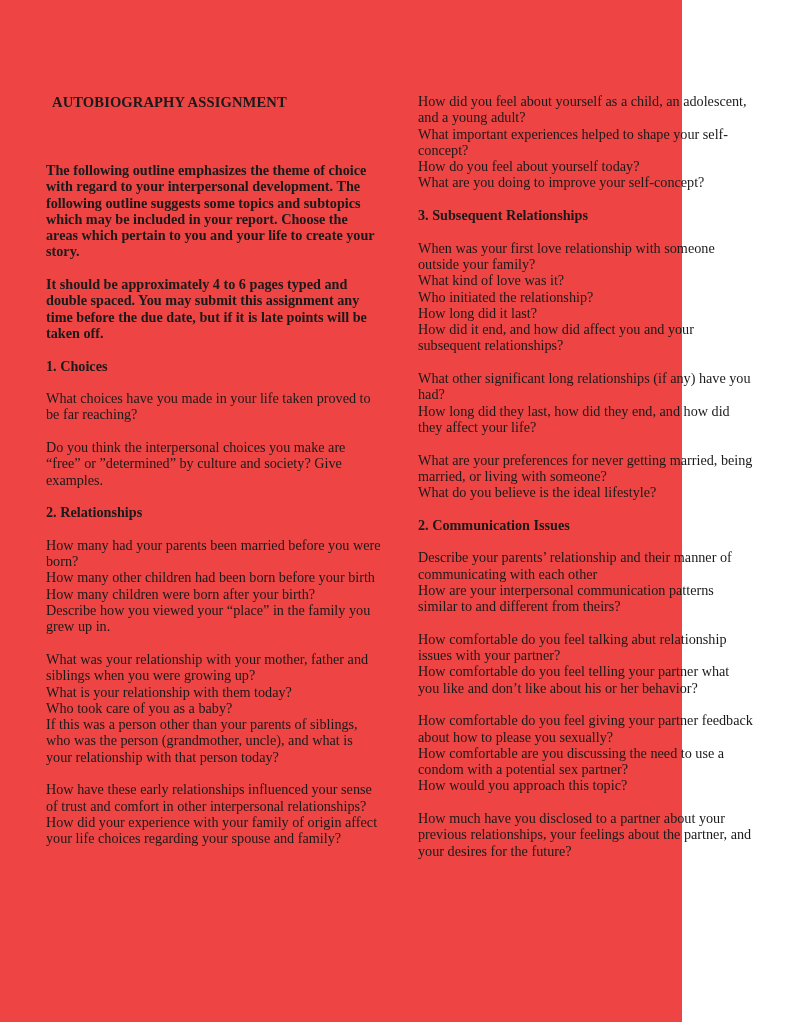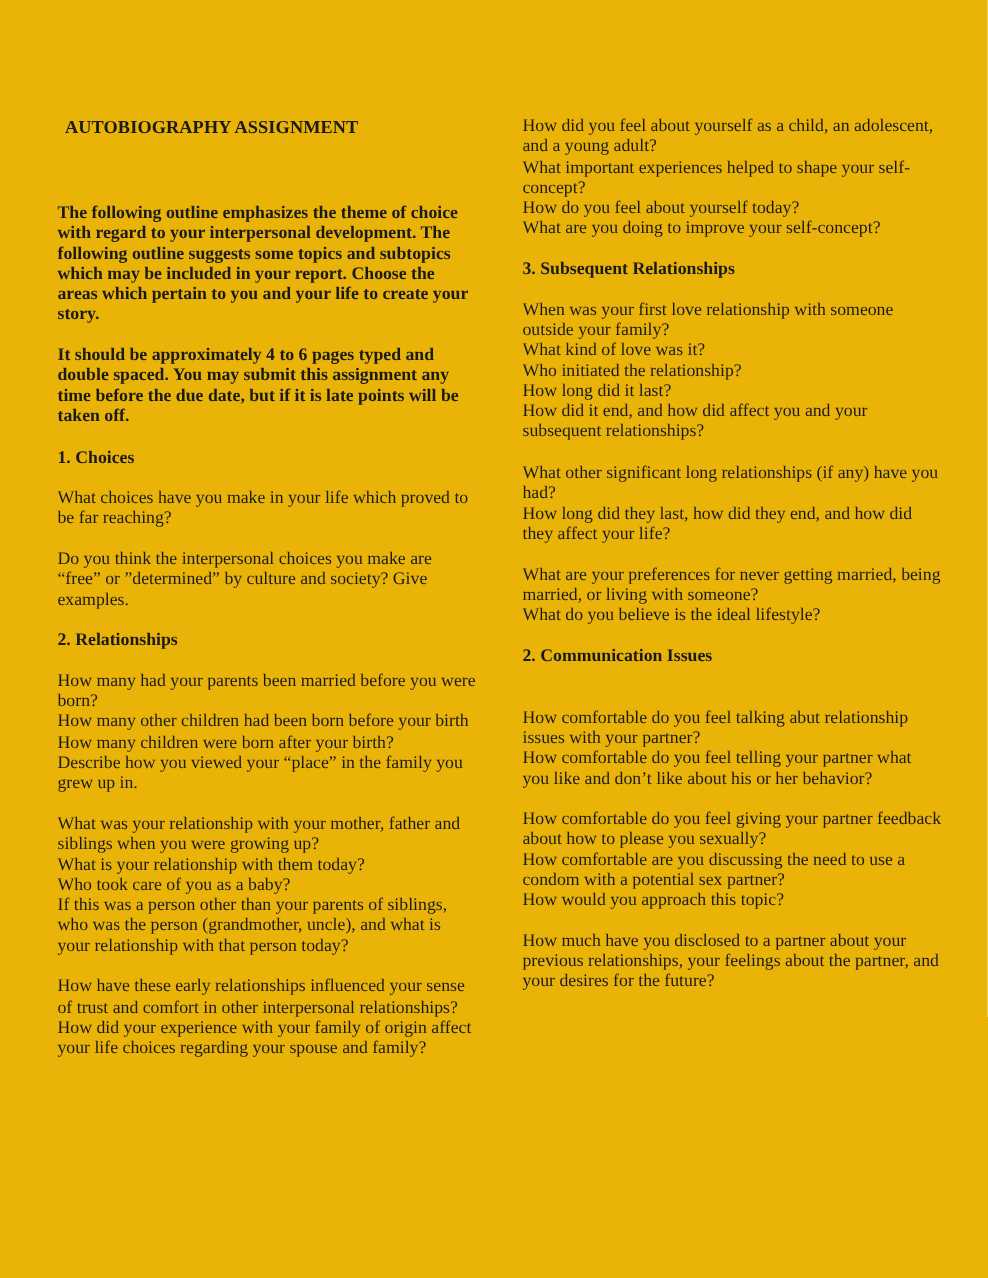--- a/index.html
+++ b/index.html
@@ -11,23 +11,23 @@
       width: 790px;
       height: 1022px;
       position: relative;
       overflow: hidden;
       font-family: "Liberation Serif", serif;
       color: #1a1a1a;
     }
     .page {
       position: absolute;
       left: 0; top: 0;
-      width: 790px;
+      width: 682px;
       height: 1022px;
-      background: #eab308;
+      background: #ef4444;
     }
     .col {
       position: absolute;
       top: 0;
       width: 335px;
       font-size: 14.2px;
       line-height: 16.3px;
     }
     .col-left { left: 46px; top: 162px; }
     .col-right { left: 418px; top: 93px; }
@@ -63,21 +63,21 @@
     <div class="intro">
       <p>The following outline emphasizes the theme of choice with regard to your interpersonal development.   The following outline suggests some topics and subtopics which may be included in your report.  Choose the areas which pertain to you and your life to create your story.</p>
       <div class="gap"></div>
       <p>It should be approximately 4 to 6 pages typed and double spaced.  You may submit this assignment any time before the due date, but if it is late points will be taken off.</p>
     </div>
     <div class="gap"></div>
 
     <div>
       <p class="section-heading">1.  Choices</p>
       <div class="gap"></div>
-      <p>What choices have you make in your life which proved to be far reaching?</p>
+      <p>What choices have you made in your life taken proved to be far reaching?</p>
       <div class="gap"></div>
       <p>Do you think the interpersonal choices you make are “free” or ”determined” by culture and society?  Give examples.</p>
     </div>
     <div class="gap"></div>
 
     <div>
       <p class="section-heading">2.  Relationships</p>
       <div class="gap"></div>
       <div>
         <p>How many had your parents been married before you were born?</p>
@@ -128,20 +128,24 @@
       <div>
         <p>What are your preferences for never getting married, being married, or living with someone?</p>
         <p>What do you believe is the ideal lifestyle?</p>
       </div>
     </div>
     <div class="gap"></div>
 
     <div>
       <p class="section-heading">2.  Communication Issues</p>
       <div class="gap"></div>
+      <div>
+        <p>Describe your parents’ relationship and their manner of communicating with each other</p>
+        <p>How are your interpersonal communication patterns similar to and different from theirs?</p>
+      </div>
       <div class="gap"></div>
       <div>
         <p>How comfortable do you feel talking abut relationship issues with your partner?</p>
         <p>How comfortable do you feel telling your partner what you like and don’t like about his or her behavior?</p>
       </div>
       <div class="gap"></div>
       <div>
         <p>How comfortable do you feel giving your partner feedback about how to please you sexually?</p>
         <p>How comfortable are you discussing the need to use a condom with a potential sex partner?</p>
         <p>How would you approach this topic?</p>

